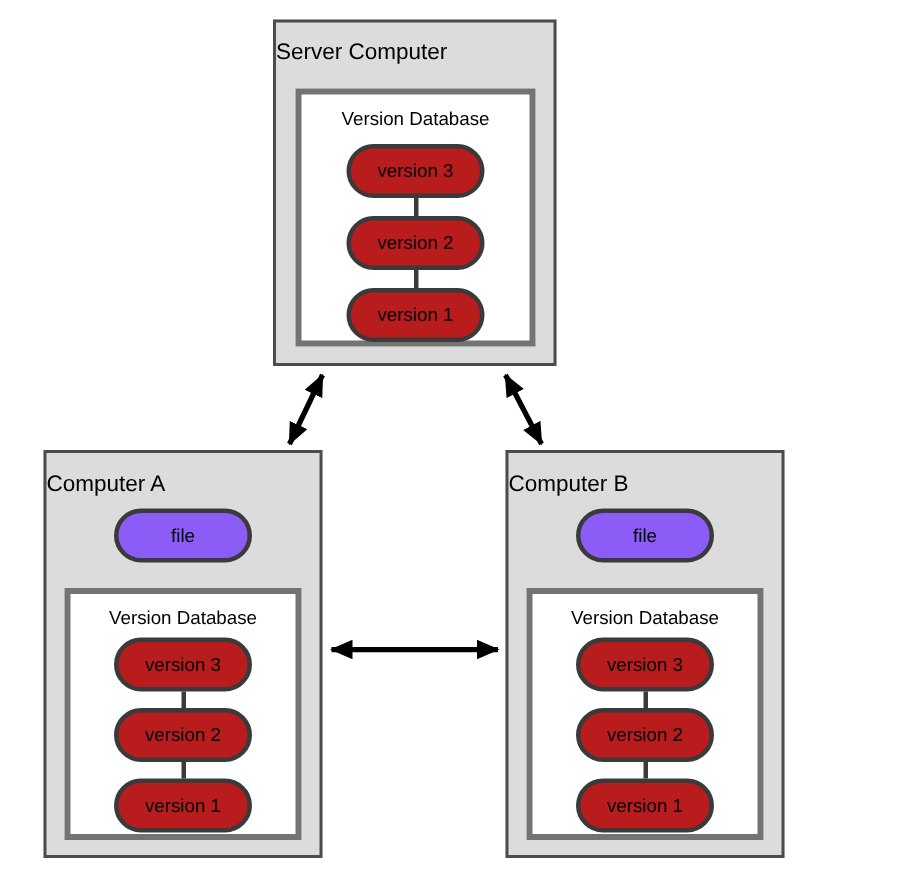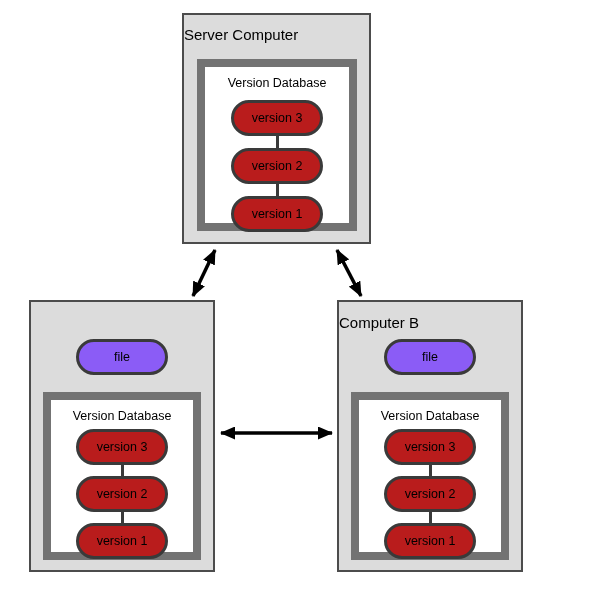--- a/index.html
+++ b/index.html
@@ -50,21 +50,21 @@
     font-weight: normal;
     color: #000000;
   }
   .server .machine-title { top: 11px; }
   .client-a .machine-title, .client-b .machine-title { top: 12px; }
 
   
   .vdb {
     position: absolute;
     background: #ffffff;
-    border: 8px solid #737373;
+    border: 4px solid #737373;
     box-sizing: border-box;
   }
   .server .vdb { left: 13px; right: 12px; top: 44px; bottom: 11px; }
   .client-a .vdb, .client-b .vdb { left: 12px; right: 12px; top: 90px; bottom: 10px; }
 
   .vdb-label {
     margin-top: 9px;
     text-align: center;
     font-size: 12.5px;
     color: #000000;
@@ -169,20 +169,21 @@
         <div class="pill">version 3</div>
         <div class="connector"></div>
         <div class="pill">version 2</div>
         <div class="connector"></div>
         <div class="pill">version 1</div>
       </div>
     </div>
   </section>
 
   <section class="machine client-a">
+    <h2 class="machine-title">Computer A</h2>
     <div class="pill file">file</div>
     <div class="vdb">
       <div class="vdb-label">Version Database</div>
       <div class="stack">
         <div class="pill">version 3</div>
         <div class="connector"></div>
         <div class="pill">version 2</div>
         <div class="connector"></div>
         <div class="pill">version 1</div>
       </div>

